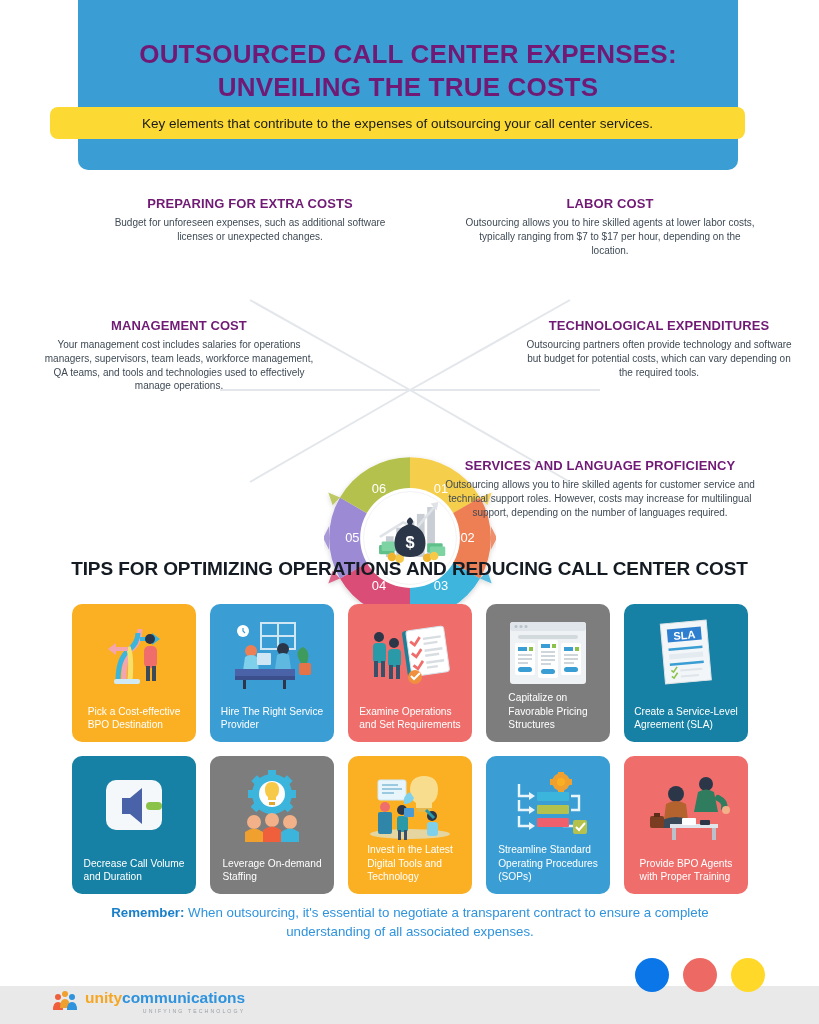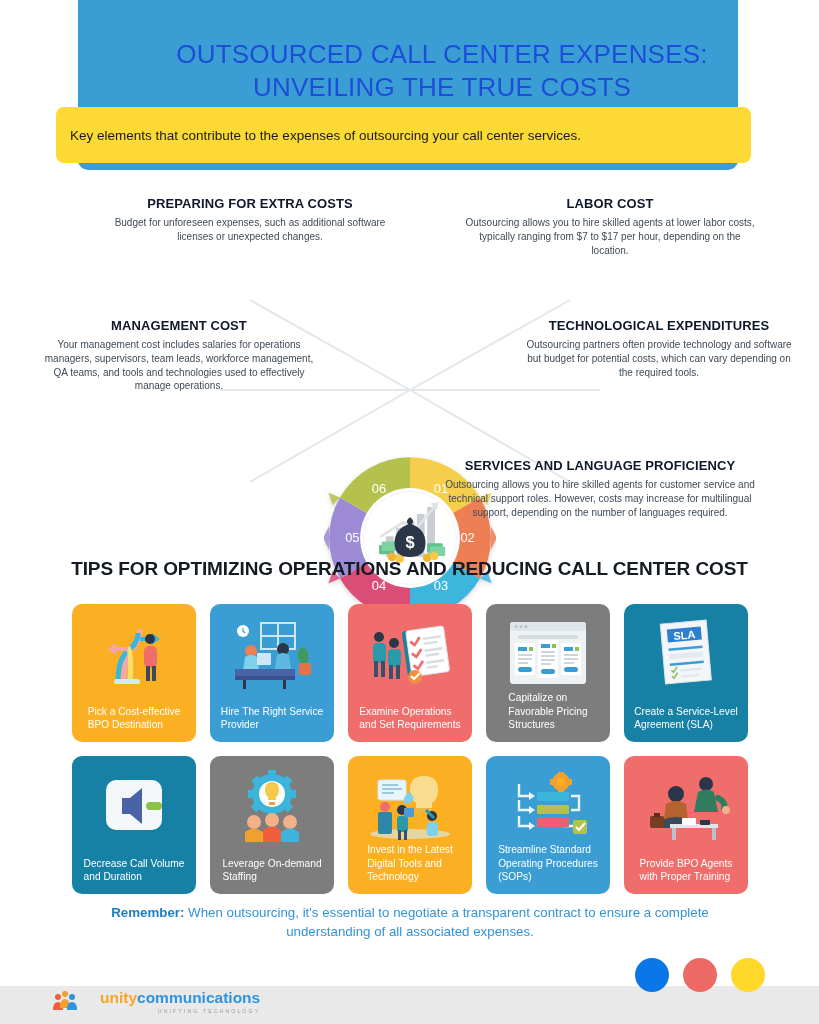--- a/index.html
+++ b/index.html
@@ -11,41 +11,41 @@
   }
   .page { position: relative; width: 819px; height: 1024px; background: #fff; }
 
   
   .header-band {
     position: absolute; left: 78px; top: 0; width: 660px; height: 170px;
     background: #3a9ed4; border-radius: 0 0 10px 10px;
   }
   .header-title {
     position: absolute; left: 78px; top: 38px; width: 660px;
-    text-align: center; color: #1d4ed8;
-    font-size: 26px; font-weight: normal; letter-spacing: 0.2px; line-height: 1.28; margin-left: 34px;
+    text-align: center; color: #701a75;
+    font-size: 26px; font-weight: bold; letter-spacing: 0.2px; line-height: 1.28;
   }
   .subtitle-bar {
-    position: absolute; left: 56px; top: 107px; width: 695px; height: 56px;
+    position: absolute; left: 50px; top: 107px; width: 695px; height: 32px;
     background: #fcd933; border-radius: 8px;
-    display: flex; align-items: center; 
+    display: flex; align-items: center; justify-content: center;
   }
   .subtitle-text {
     color: #1b1b1b; font-size: 13.5px; text-align: center; padding: 0 14px;
   }
 
   
   .radial { position: absolute; left: 0; top: 180px; width: 819px; height: 370px; }
   .spokes { position: absolute; left: 210px; top: 80px; }
 
   .hub { position: absolute; left: 324px; top: 272px; width: 172px; height: 172px; }
 
   .note { position: absolute; }
   .note-title {
-    color: #0f172a; font-weight: bold; font-size: 13px;
+    color: #701a75; font-weight: bold; font-size: 13px;
     text-align: center; letter-spacing: 0.1px; margin-bottom: 5px;
   }
   .note-body {
     color: #3f4a55; font-size: 10px; line-height: 1.38; text-align: center;
   }
   
   #note-01 { left: 460px; top: 196px; width: 300px; }
   #note-06 { left: 100px; top: 196px; width: 300px; }
   #note-02 { left: 520px; top: 318px; width: 278px; }
   #note-05 { left: 40px; top: 318px; width: 278px; }
@@ -84,21 +84,21 @@
     position: absolute; left: 70px; top: 903px; width: 680px;
     text-align: center; color: #2f93dd; font-size: 13.3px; line-height: 1.45;
   }
   .remember b { color: #1a7fc9; }
 
   
   .footer-band {
     position: absolute; left: 0; top: 986px; width: 819px; height: 38px;
     background: #e9e9e9;
   }
-  .logo { position: absolute; left: 52px; top: 986px; display: flex; align-items: center; gap: 22px; height: 32px;}
+  .logo { position: absolute; left: 52px; top: 986px; display: flex; align-items: center; gap: 7px; height: 32px;}
   .logo-word { font-size: 15.5px; font-weight: bold; line-height: 1; }
   .logo-unity { color: #f6a623; }
   .logo-comm { color: #2f93dd; }
   .logo-tag {
     font-size: 5.2px; letter-spacing: 2.1px; color: #9aa0a6;
     margin-top: 2px; text-align: right;
   }
   .dots { position: absolute; right: 54px; top: 958px; display: flex; gap: 14px; }
   .dot { width: 34px; height: 34px; border-radius: 50%; }
 </style>

